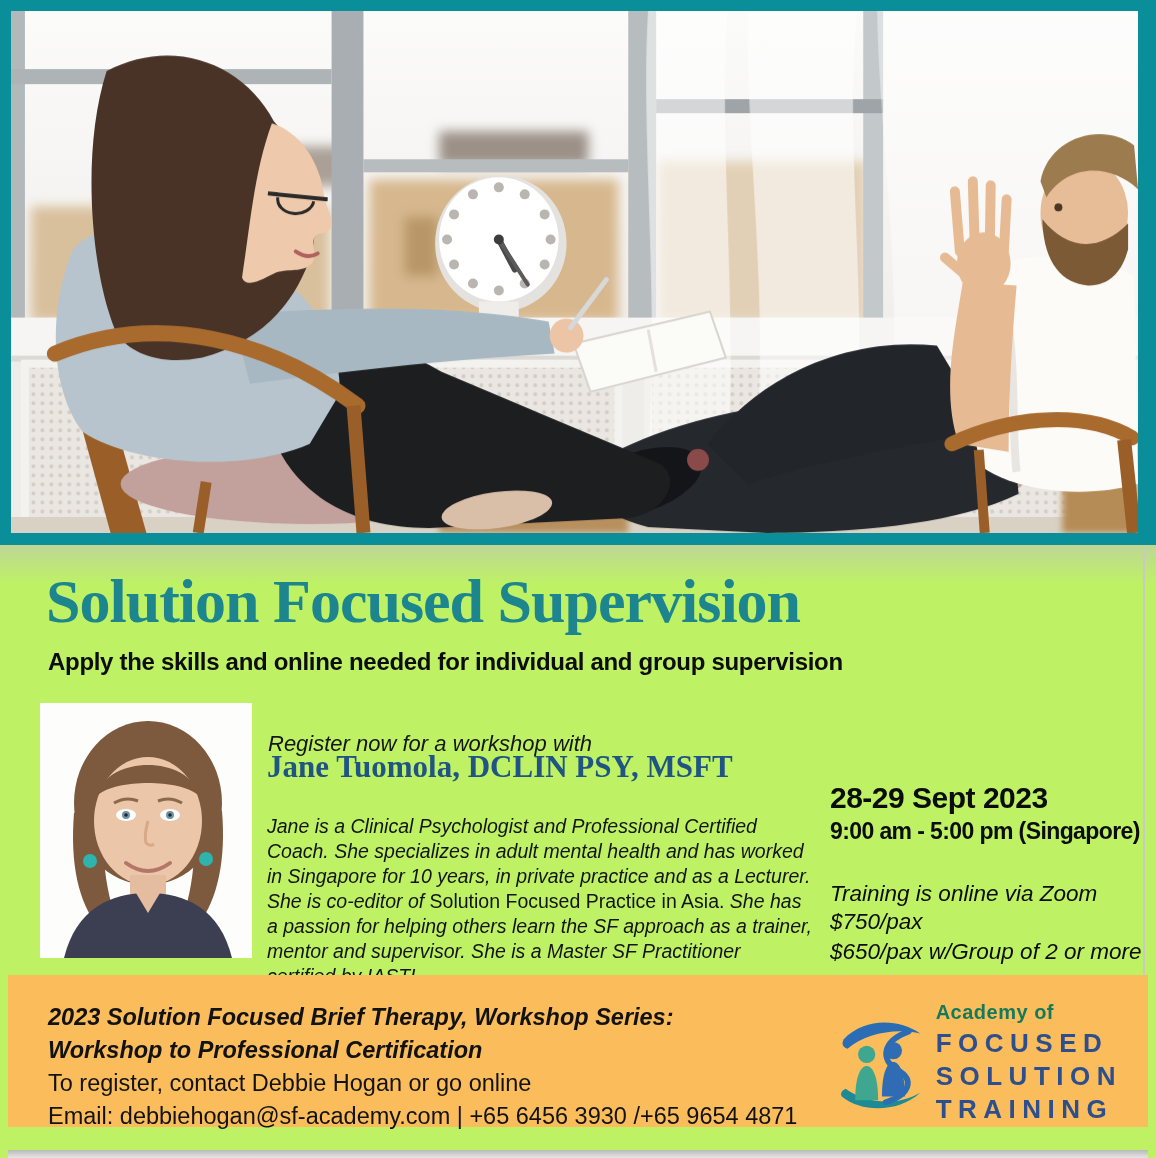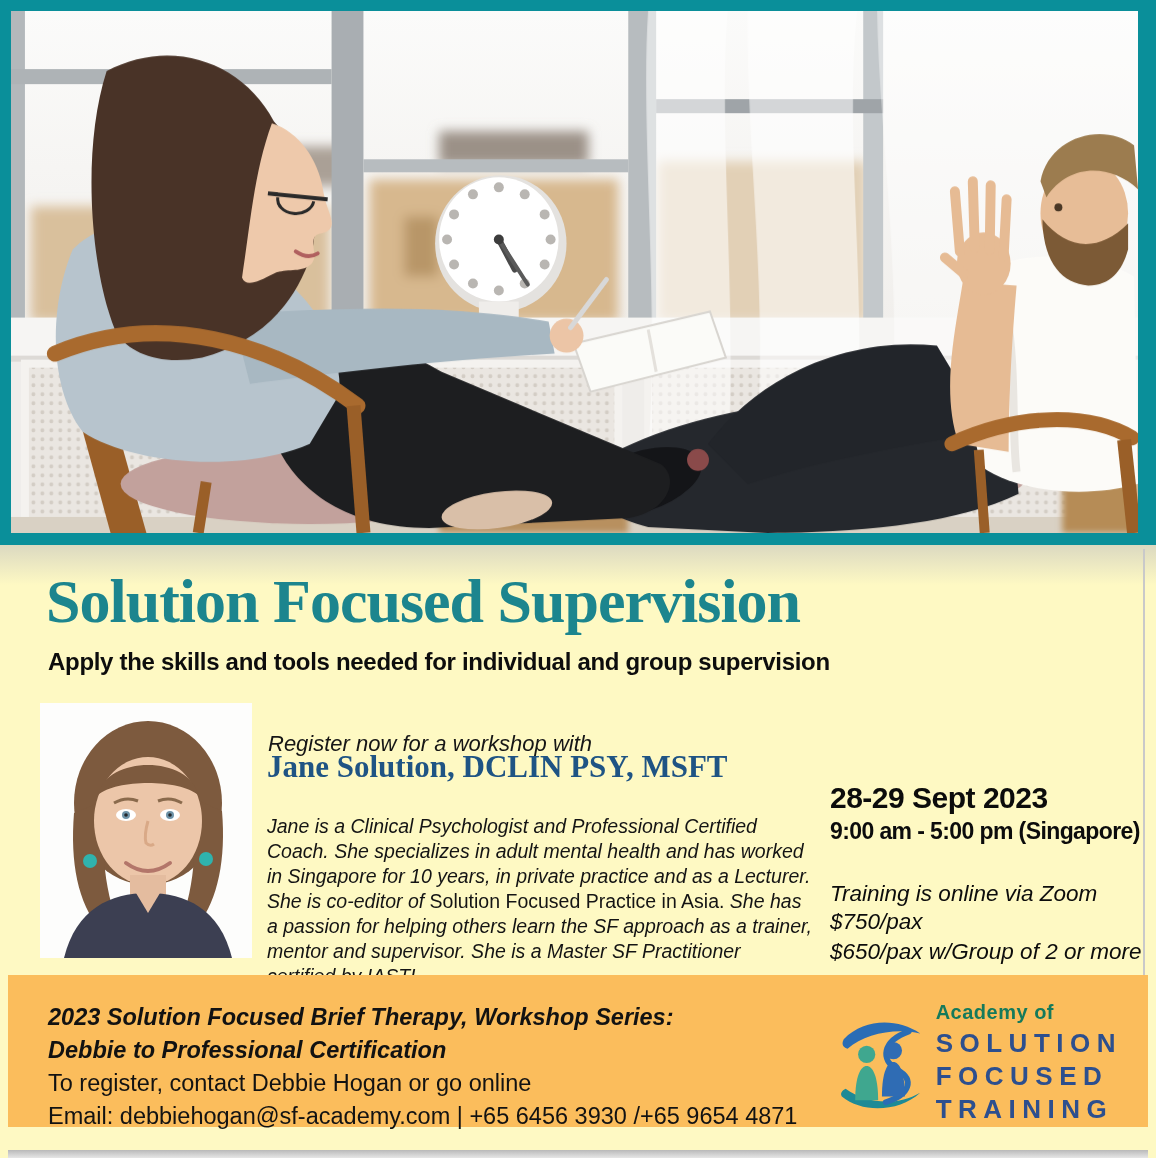--- a/index.html
+++ b/index.html
@@ -1,16 +1,16 @@
 <!DOCTYPE html>
 <html><head>
 <meta charset="utf-8">
 <style>
   html,body{margin:0;padding:0;background:#ffffff;}
-  .flyer{position:relative;width:1156px;height:1158px;background:#fef9c3;overflow:hidden;
+  .flyer{position:relative;width:1156px;height:1158px;background:#bef264;overflow:hidden;
          font-family:"Liberation Sans",sans-serif;color:#111;}
 
   
   .photo-frame{position:absolute;left:0;top:0;width:1156px;height:545px;background:#0a8f9a;
                box-sizing:border-box;padding:11px 18px 12px 11px;}
   .photo-frame svg{display:block;width:100%;height:100%;}
 
   
   .content-shadow{position:absolute;left:0;top:545px;width:1156px;height:40px;
                   background:linear-gradient(#bfbfbf,rgba(255,255,255,0));opacity:.55;pointer-events:none;}
@@ -187,21 +187,21 @@
         <path d="M344,394 L354,521" stroke="#9a5f28" stroke-width="14"></path>
         <path d="M196,470 L188,521" stroke="#9a5f28" stroke-width="11"></path>
       </g>
     </svg>
   </div>
 
   <div class="content-shadow"></div>
   <div class="right-line"></div>
 
   <h1 class="title">Solution Focused Supervision</h1>
-  <div class="subtitle">Apply the skills and tools needed for individual and group supervision</div>
+  <div class="subtitle">Apply the skills and online needed for individual and group supervision</div>
 
   <div class="portrait">
     <svg viewBox="0 0 212 255">
       <rect width="212" height="255" fill="#fdfdfc"></rect>
       <ellipse cx="108" cy="100" rx="74" ry="82" fill="#7d5a3e"></ellipse>
       <path d="M34,110 C30,160 38,200 60,226 L80,226 C62,184 60,130 68,96 Z" fill="#7d5a3e"></path>
       <path d="M182,108 C186,156 178,196 158,222 L140,222 C156,182 158,128 150,94 Z" fill="#7d5a3e"></path>
       <ellipse cx="108" cy="118" rx="54" ry="64" fill="#ecc6a9"></ellipse>
       <path d="M58,92 C66,52 150,52 158,92 C140,76 76,76 58,92 Z" fill="#7d5a3e"></path>
       <g>
@@ -218,53 +218,53 @@
       <path d="M86,160 q22,16 44,0" stroke="#b3766a" stroke-width="4" fill="none" stroke-linecap="round"></path>
       <circle cx="50" cy="158" r="7" fill="#2fb3ad"></circle>
       <circle cx="166" cy="156" r="7" fill="#2fb3ad"></circle>
       <rect x="90" y="172" width="36" height="32" fill="#e4bc9f"></rect>
       <path d="M24,255 C36,206 70,190 108,190 C146,190 180,206 192,255 Z" fill="#3c3f52"></path>
       <path d="M96,190 L108,210 L120,190 Z" fill="#e4bc9f"></path>
     </svg>
   </div>
 
   <div class="intro">Register now for a workshop with</div>
-  <h2 class="speaker-name">Jane Solution, DCLIN PSY, MSFT</h2>
+  <h2 class="speaker-name">Jane Tuomola, DCLIN PSY, MSFT</h2>
 
   <p class="bio"><span>Jane is a Clinical Psychologist and Professional Certified Coach. She specializes in adult mental health and has worked in Singapore for 10 years, in private practice and as a Lecturer. She is co-editor of </span><span class="roman">Solution Focused Practice in Asia.</span><span> She has a passion for helping others learn the SF approach as a trainer, mentor and supervisor. She is a Master SF Practitioner certified by IASTI.</span></p>
 
   <div class="schedule">
     <div class="dates">28-29 Sept 2023</div>
     <div class="time">9:00 am - 5:00 pm (Singapore)</div>
     <div class="mode">Training is online via Zoom</div>
     <div class="price">$750/pax</div>
     <div class="price">$650/pax w/Group of 2 or more</div>
   </div>
 
   <div class="footer">
     <div class="footer-text">
       <div class="b">2023 Solution Focused Brief Therapy, Workshop Series:</div>
-      <div class="b">Debbie to Professional Certification</div>
+      <div class="b">Workshop to Professional Certification</div>
       <div class="i">To register, contact Debbie Hogan or go online</div>
       <div class="i">Email: debbiehogan@sf-academy.com | +65 6456 3930 /+65 9654 4871</div>
     </div>
 
     <div class="logo">
       <svg class="logo-mark" viewBox="0 0 90 112">
         <path d="M6,30 C28,8 62,8 86,24 C60,18 28,24 10,40 C4,38 4,34 6,30 Z" fill="#2a6db5"></path>
         <path d="M4,90 C26,108 64,106 86,86 C62,100 30,98 8,82 C4,84 2,87 4,90 Z" fill="#1d8a96"></path>
         <path d="M74,22 C46,32 44,52 62,62 C80,72 76,88 50,96" stroke="#2a6db5" stroke-width="6" fill="none" stroke-linecap="round"></path>
         <circle cx="30" cy="46" r="9" fill="#3fa78f"></circle>
         <path d="M18,94 C18,68 24,58 30,58 C36,58 42,68 42,94 Z" fill="#3fa78f"></path>
         <circle cx="58" cy="42" r="9" fill="#2f6cb4"></circle>
         <path d="M46,90 C46,64 52,54 58,54 C64,54 70,64 70,90 Z" fill="#2f6cb4"></path>
       </svg>
       <div class="logo-text">
         <div class="logo-academy">Academy of</div>
+        <div class="logo-word">FOCUSED</div>
         <div class="logo-word">SOLUTION</div>
-        <div class="logo-word">FOCUSED</div>
         <div class="logo-word">TRAINING</div>
       </div>
     </div>
   </div>
   <div class="footer-strip"></div>
 
 </div>
 
 </body></html>

